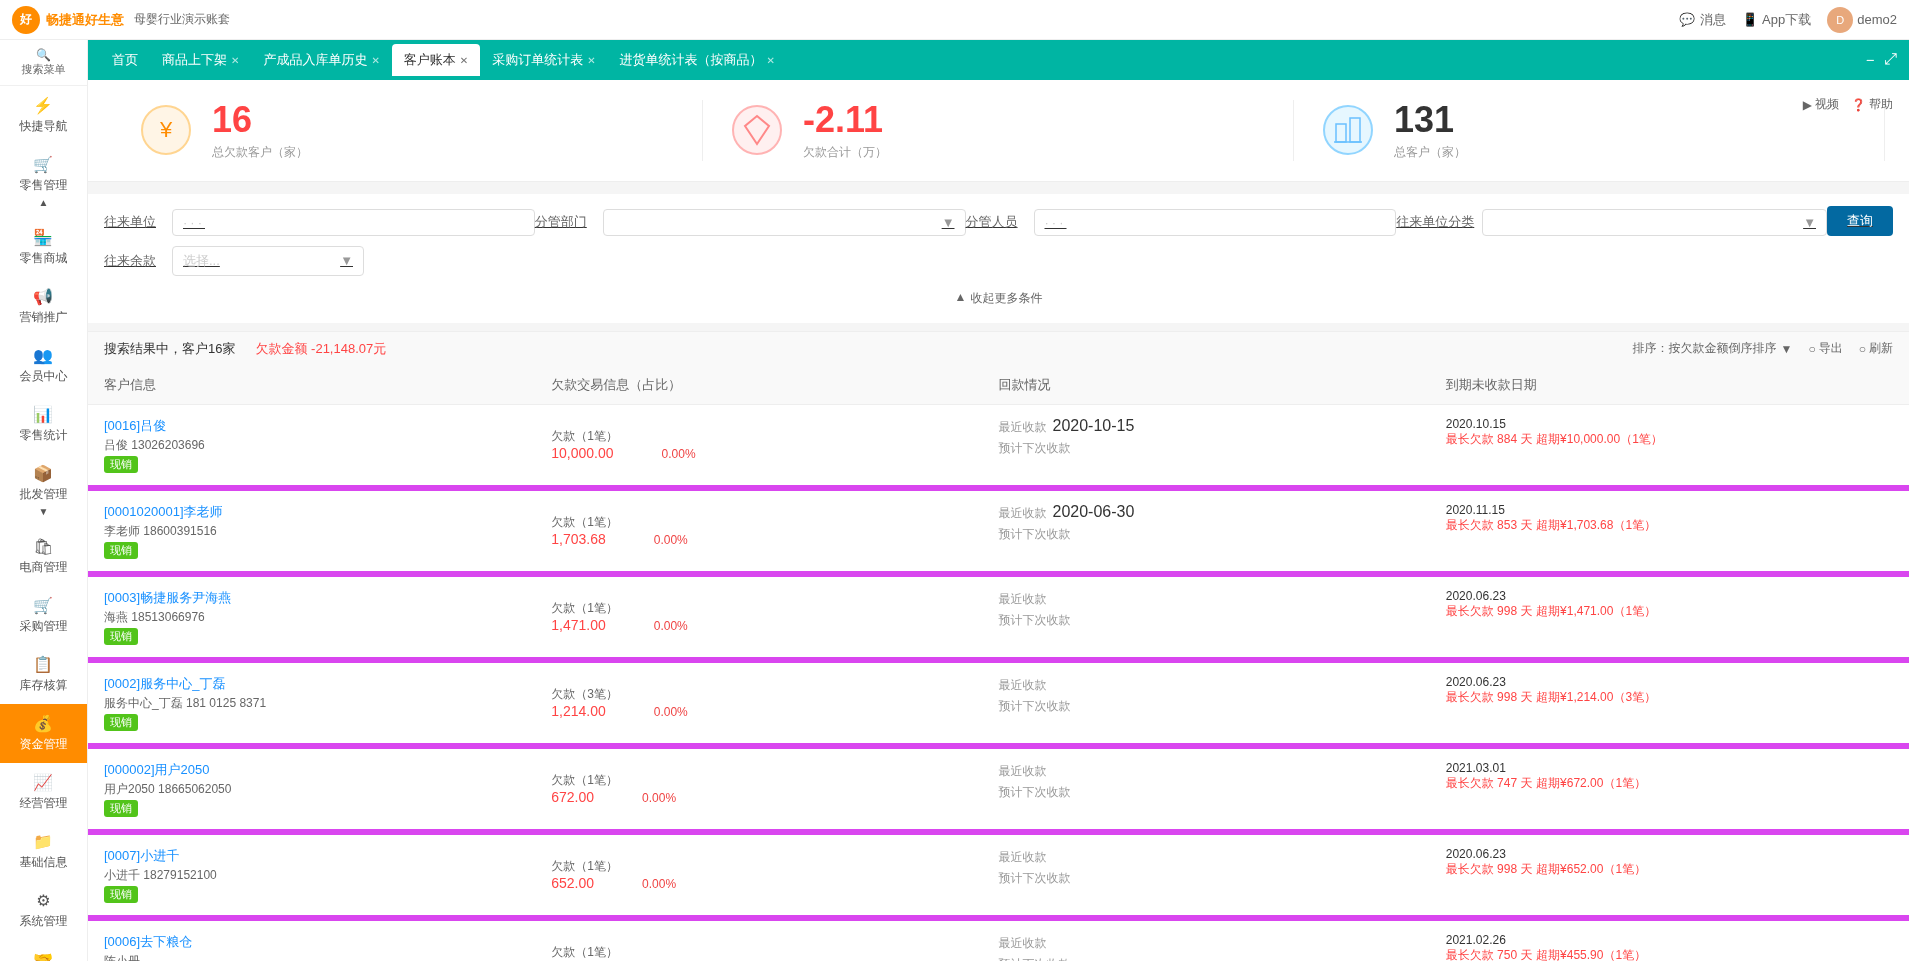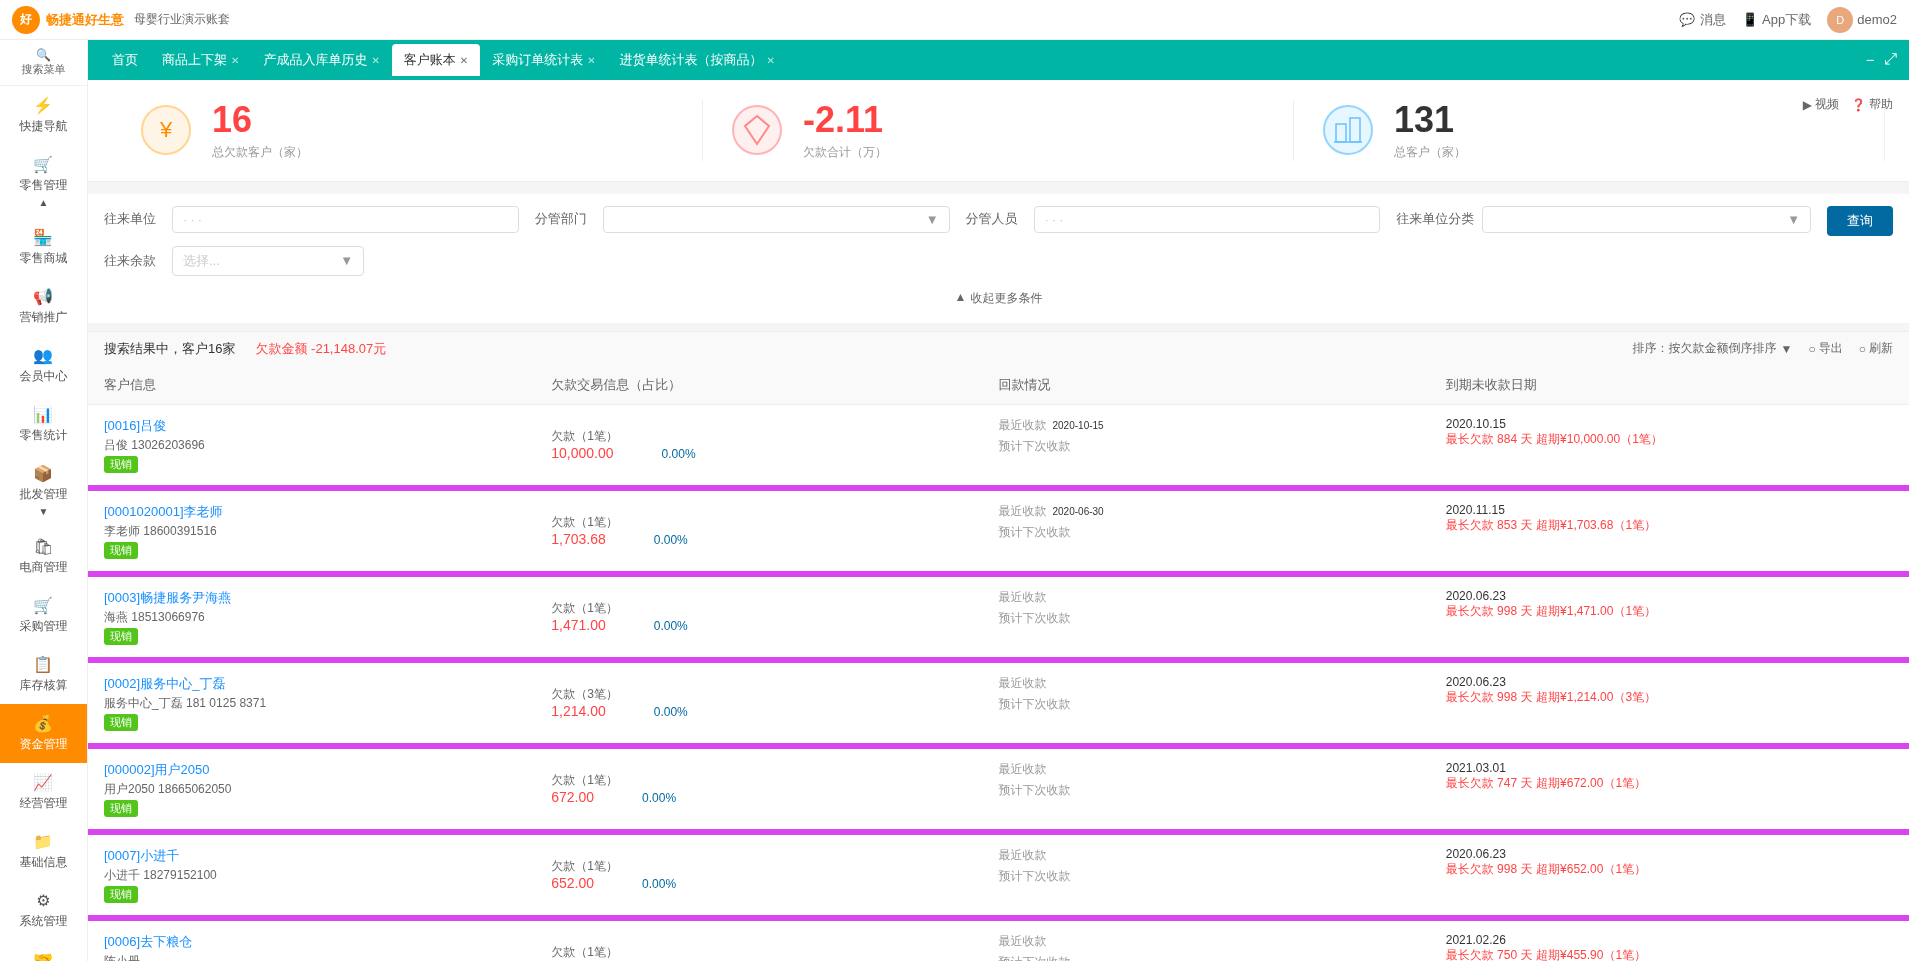--- a/index.html
+++ b/index.html
@@ -49,21 +49,21 @@
     .stat-icon { width: 60px; height: 60px; display: flex; align-items: center; justify-content: center; }
     .stat-icon svg { width: 52px; height: 52px; }
     .stat-info { display: flex; flex-direction: column; }
     .stat-value { font-size: 36px; font-weight: bold; color: #ff4444; line-height: 1.1; }
     .stat-value.negative { color: #ff4444; }
     .stat-value.black { color: #333; font-weight: 800; }
     .stat-label { font-size: 12px; color: #999; margin-top: 4px; }
 
     
     .filter-section { background: #fff; padding: 12px 16px; margin: 0 0 8px 0; }
-    .filter-row { display: flex; align-items: flex-start; gap: 16px; margin-bottom: 10px; }
+    .filter-row { display: flex; align-items: flex-end; margin-bottom: 10px; text-decoration: underline; }
     .filter-item { display: flex; align-items: center; gap: 8px; flex: 1; }
     .filter-label { color: #666; font-size: 13px; white-space: nowrap; min-width: 60px; }
     .filter-input { flex: 1; border: 1px solid #ddd; border-radius: 4px; padding: 5px 10px; font-size: 13px; color: #333; display: flex; align-items: center; justify-content: space-between; cursor: pointer; background: #fff; }
     .filter-select { flex: 1; border: 1px solid #ddd; border-radius: 4px; padding: 5px 10px; font-size: 13px; color: #333; display: flex; align-items: center; justify-content: space-between; cursor: pointer; background: #fff; }
     .filter-select .chevron { color: #999; }
     .search-btn { background: #0369a1; color: #fff; border: none; border-radius: 4px; padding: 6px 20px; font-size: 13px; cursor: pointer; white-space: nowrap; }
     .collapse-row { display: flex; justify-content: center; padding: 4px 0; cursor: pointer; color: #666; font-size: 12px; gap: 4px; }
 
     
     .result-summary { display: flex; align-items: center; justify-content: space-between; padding: 8px 16px; background: #f9f9f9; border-top: 1px solid #eee; }
@@ -72,24 +72,24 @@
     
     .data-table { width: 100%; background: #fff; }
     .table-header { display: grid; grid-template-columns: 1fr 1fr 1fr 1fr; padding: 10px 16px; background: #f9f9f9; border-bottom: 1px solid #eee; }
     .table-header-cell { font-size: 13px; color: #666; font-weight: 500; }
     .table-row { display: grid; grid-template-columns: 1fr 1fr 1fr 1fr; padding: 12px 16px; border-bottom: 6px solid #d946ef; background: #fff; }
 
     .customer-name { color: #1890ff; font-size: 13px; cursor: pointer; text-decoration: none; }
     .customer-sub { color: #666; font-size: 12px; margin: 2px 0; }
     .tag-green { background: #52c41a; color: #fff; font-size: 11px; padding: 1px 6px; border-radius: 3px; display: inline-block; }
     .debt-amount { color: #ff4444; font-size: 14px; font-weight: 500; }
-    .debt-pct { color: #0369a1; font-size: 12px; margin-left: 8px; padding-left: 40px; }
+    .debt-pct { color: #ef4444; font-size: 12px; margin-left: 8px; padding-left: 40px; }
     .debt-count { color: #666; font-size: 12px; }
     .collection-label { color: #999; font-size: 12px; }
-    .collection-date { color: #333; font-size: 10px; margin-left: 6px; }
+    .collection-date { color: #333; font-size: 16px; margin-left: 6px; }
     .collection-next { color: #999; font-size: 12px; margin-top: 4px; }
     .overdue-date { color: #333; font-size: 12px; }
     .overdue-days { color: #ff4444; font-size: 12px; }
     .overdue-link { color: #ff4444; font-size: 12px; cursor: pointer; }
 
     .cell-debt { display: flex; align-items: center; }
     .cell-collection { display: flex; flex-direction: column; }
     .cell-overdue { display: flex; flex-direction: column; }
   </style>
 </head>

